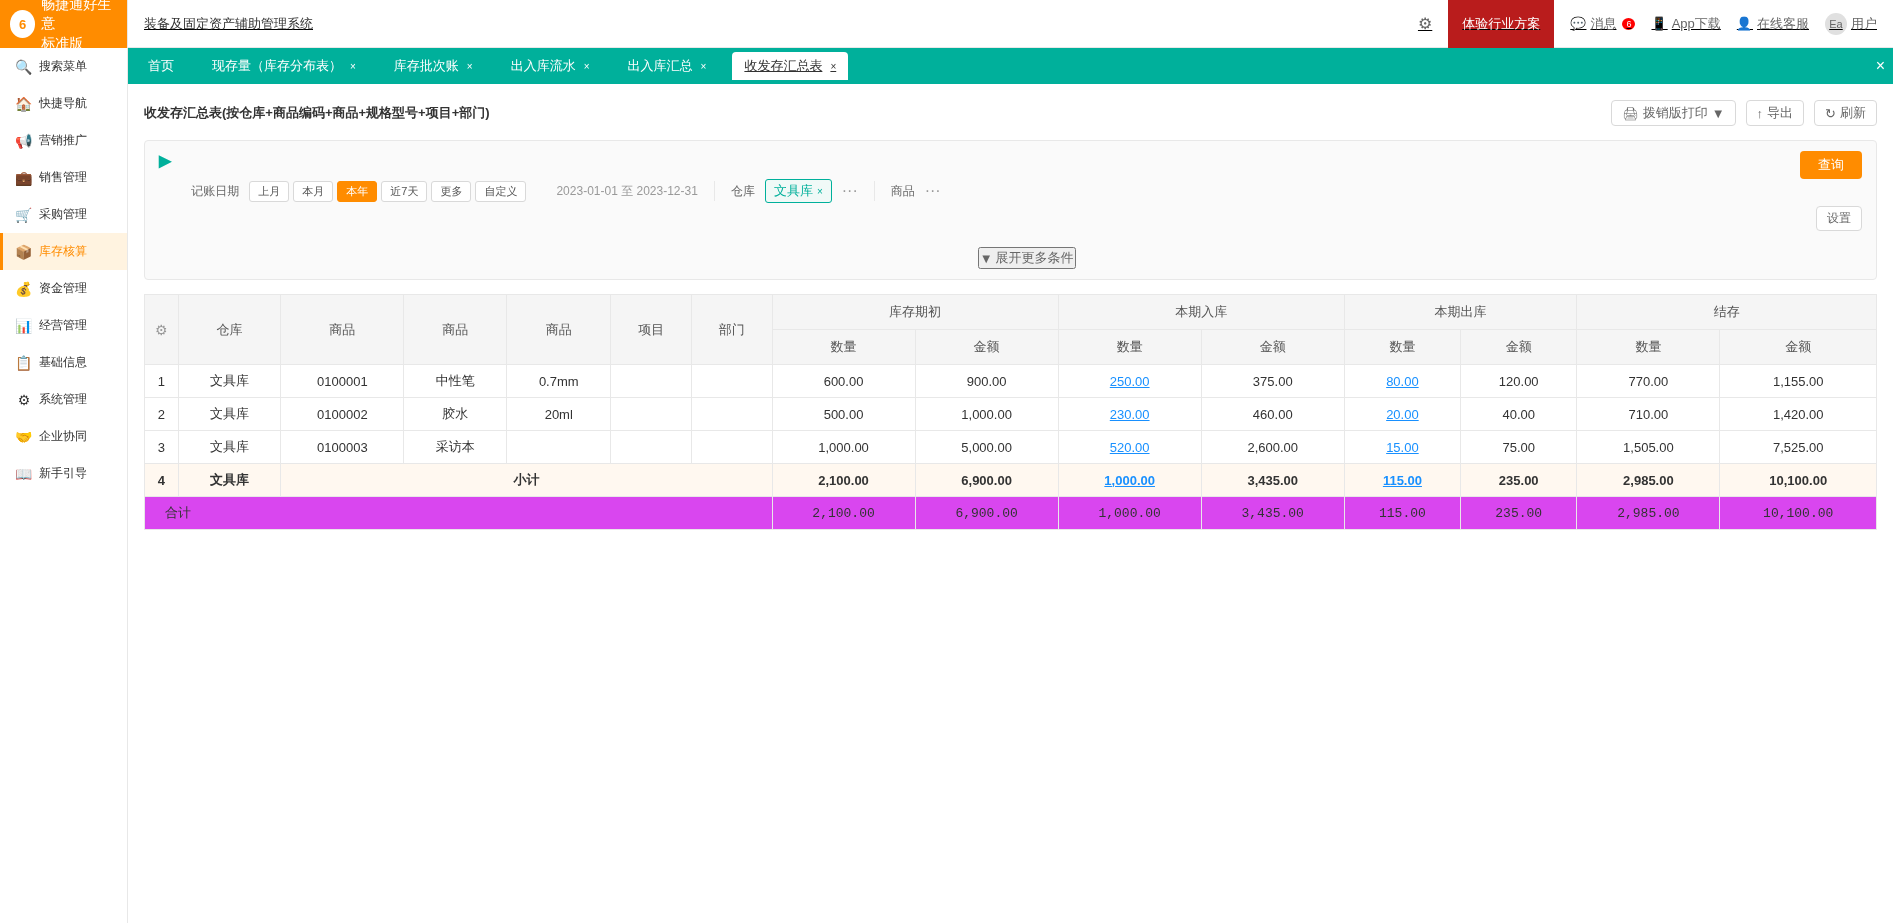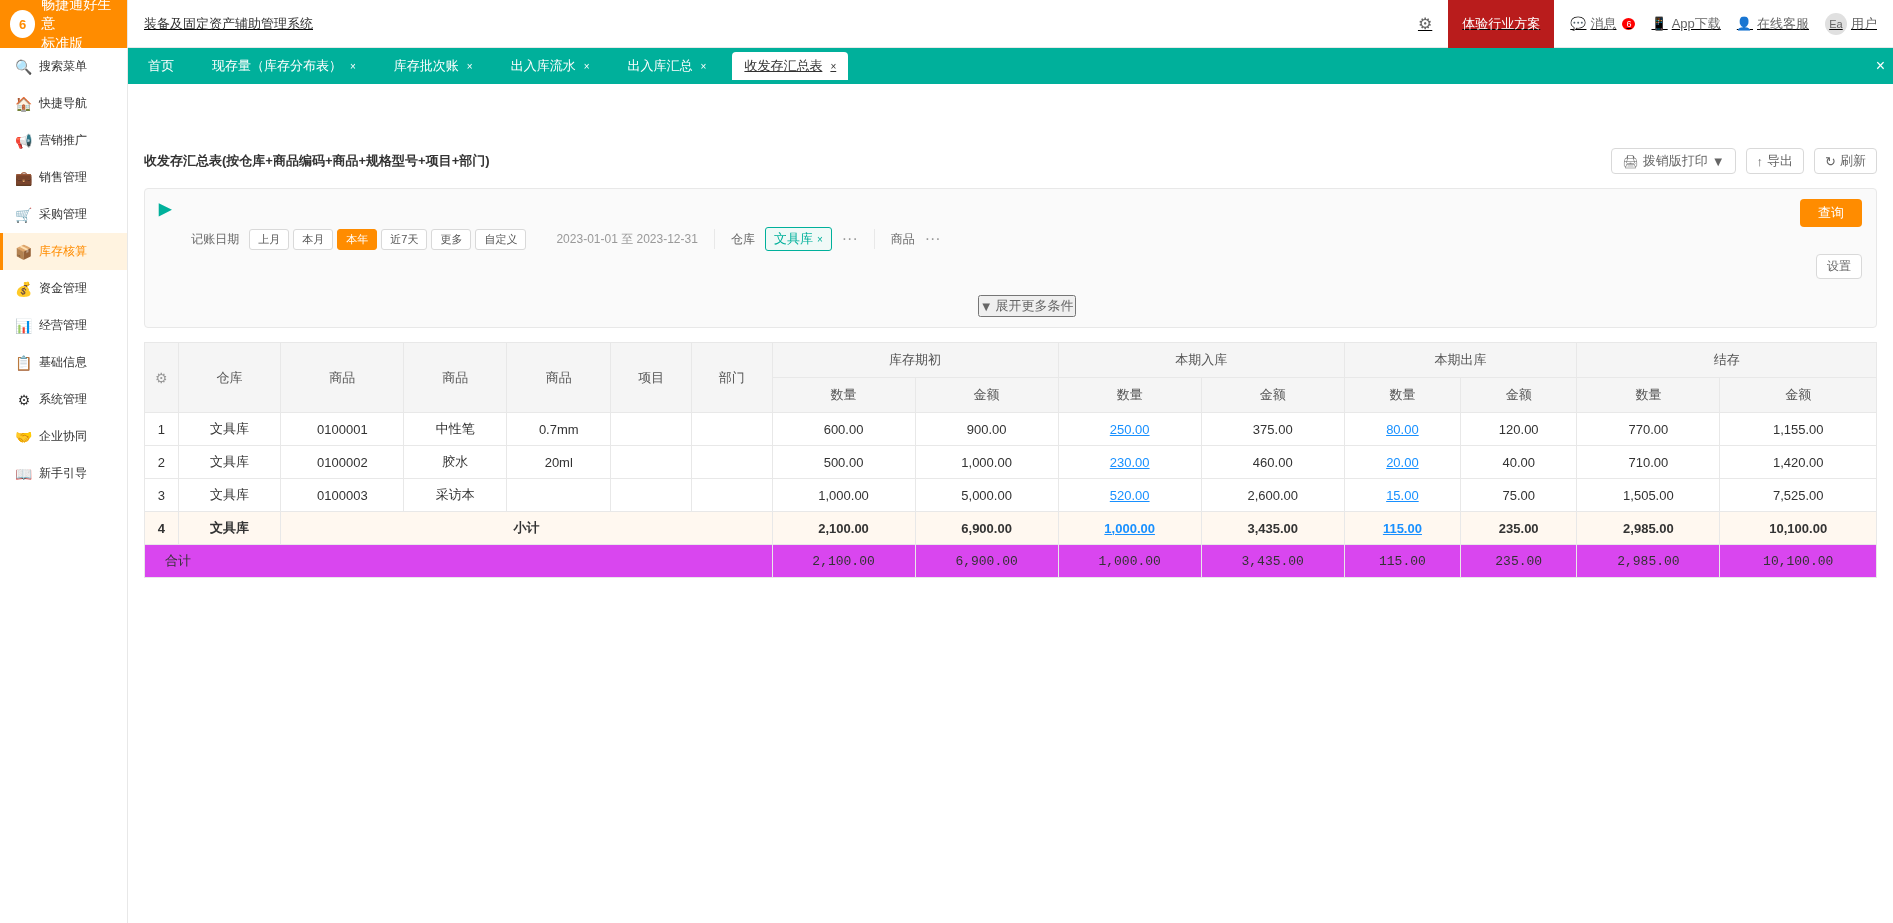--- a/index.html
+++ b/index.html
@@ -33,21 +33,21 @@
     .tab-item { display: flex; align-items: center; gap: 4px; padding: 0 12px; height: 28px; border-radius: 4px 4px 0 0; cursor: pointer; color: #fff; font-size: 12px; background: transparent; }
     .tab-item.active { background: #fff; color: #333; text-decoration: underline; }
     .tab-item .tab-close { font-size: 10px; cursor: pointer; margin-left: 4px; }
     .tab-bar-close { margin-left: auto; color: #fff; cursor: pointer; font-size: 16px; }
 
     
     .page-content { flex: 1; overflow: auto; background: #f0f2f5; padding: 0; }
 
     .content-panel { background: #fff; margin: 0; padding: 16px; min-height: 100%; }
 
-    .page-title { font-size: 15px; font-weight: bold; color: #333; margin-bottom: 14px; display: flex; align-items: center; justify-content: space-between; margin-top: 48px; }
+    .page-title { font-size: 15px; font-weight: bold; color: #333; margin-bottom: 14px; display: flex; align-items: center; justify-content: space-between; }
     .page-title-actions { display: flex; align-items: center; gap: 10px; }
     .print-btn, .export-btn, .refresh-btn { display: flex; align-items: center; gap: 4px; font-size: 12px; color: #666; cursor: pointer; border: 1px solid #d9d9d9; border-radius: 4px; padding: 3px 10px; background: #fff; }
 
     
     .filter-bar { background: #fafafa; border: 1px solid #e8e8e8; border-radius: 4px; padding: 10px 14px; margin-bottom: 14px; display: flex; align-items: flex-start; gap: 16px; }
     .filter-toggle { color: #00b09b; cursor: pointer; margin-right: 4px; font-size: 16px; font-weight: bold; }
     .filter-row { display: flex; align-items: center; gap: 10px; flex-wrap: wrap; flex: 1; }
     .filter-label { color: #666; font-size: 12px; white-space: nowrap; }
     .date-btns { display: flex; align-items: center; gap: 4px; border-radius: 8px; }
     .date-btn { border: 1px solid #d9d9d9; border-radius: 3px; padding: 2px 8px; font-size: 11px; cursor: pointer; background: #fff; color: #555; }

